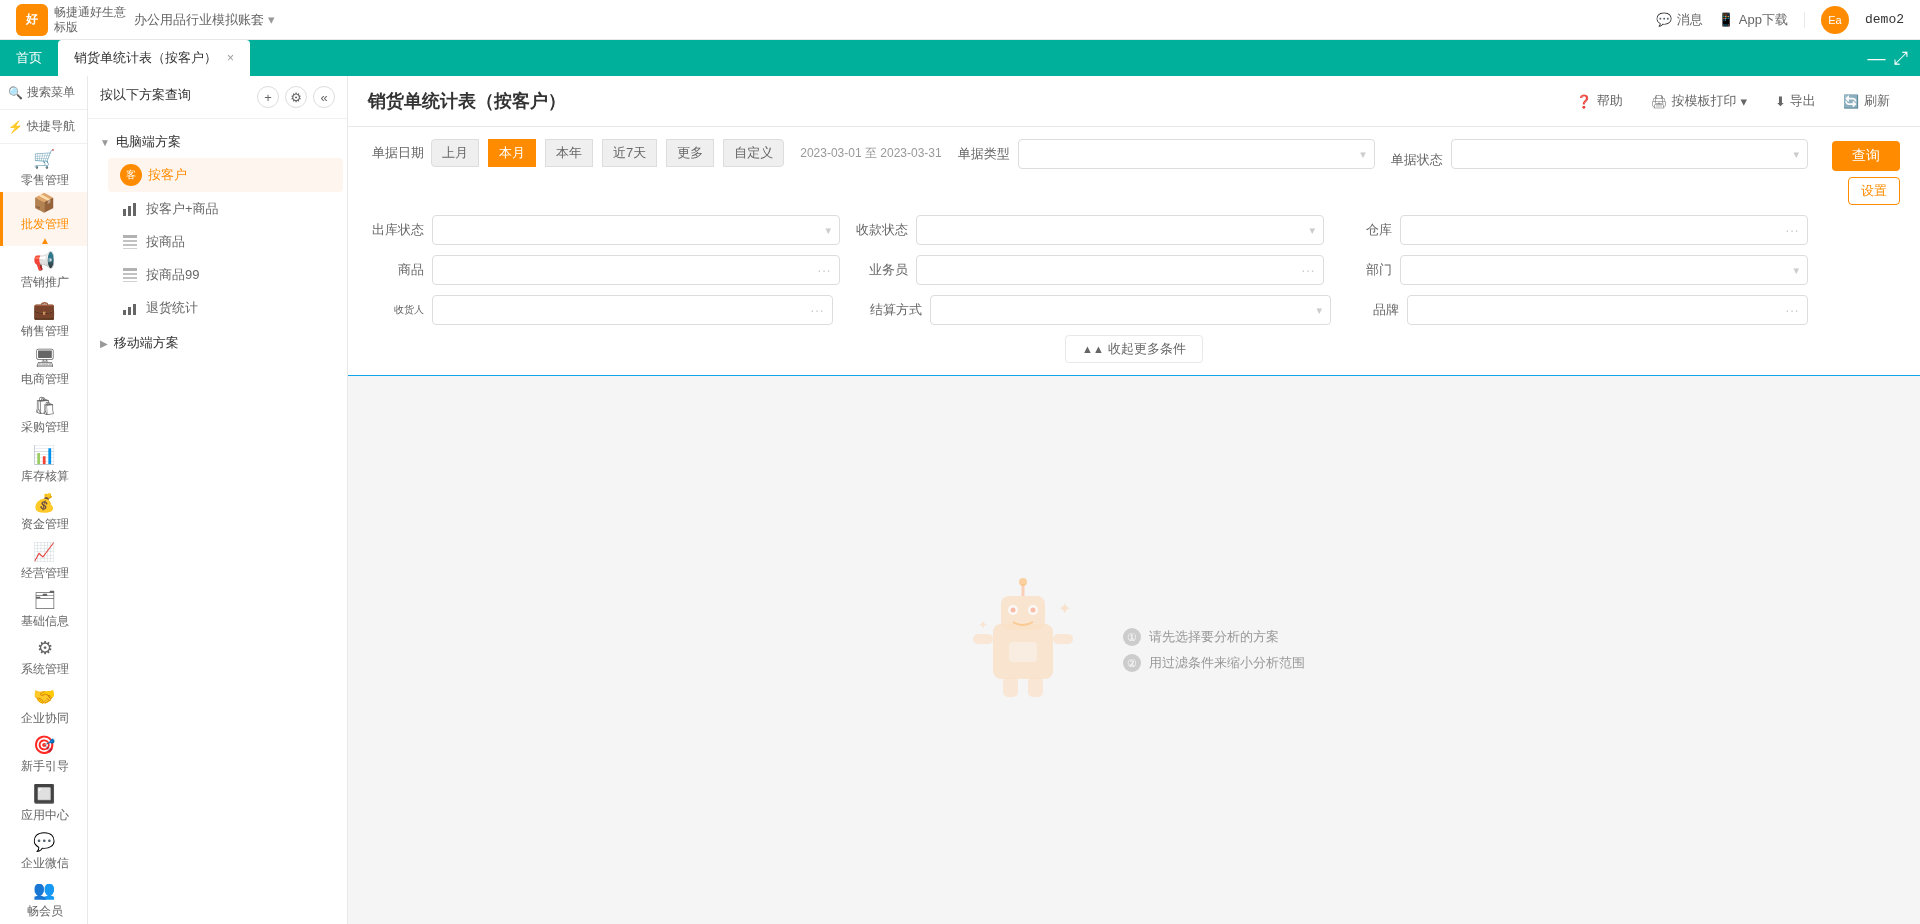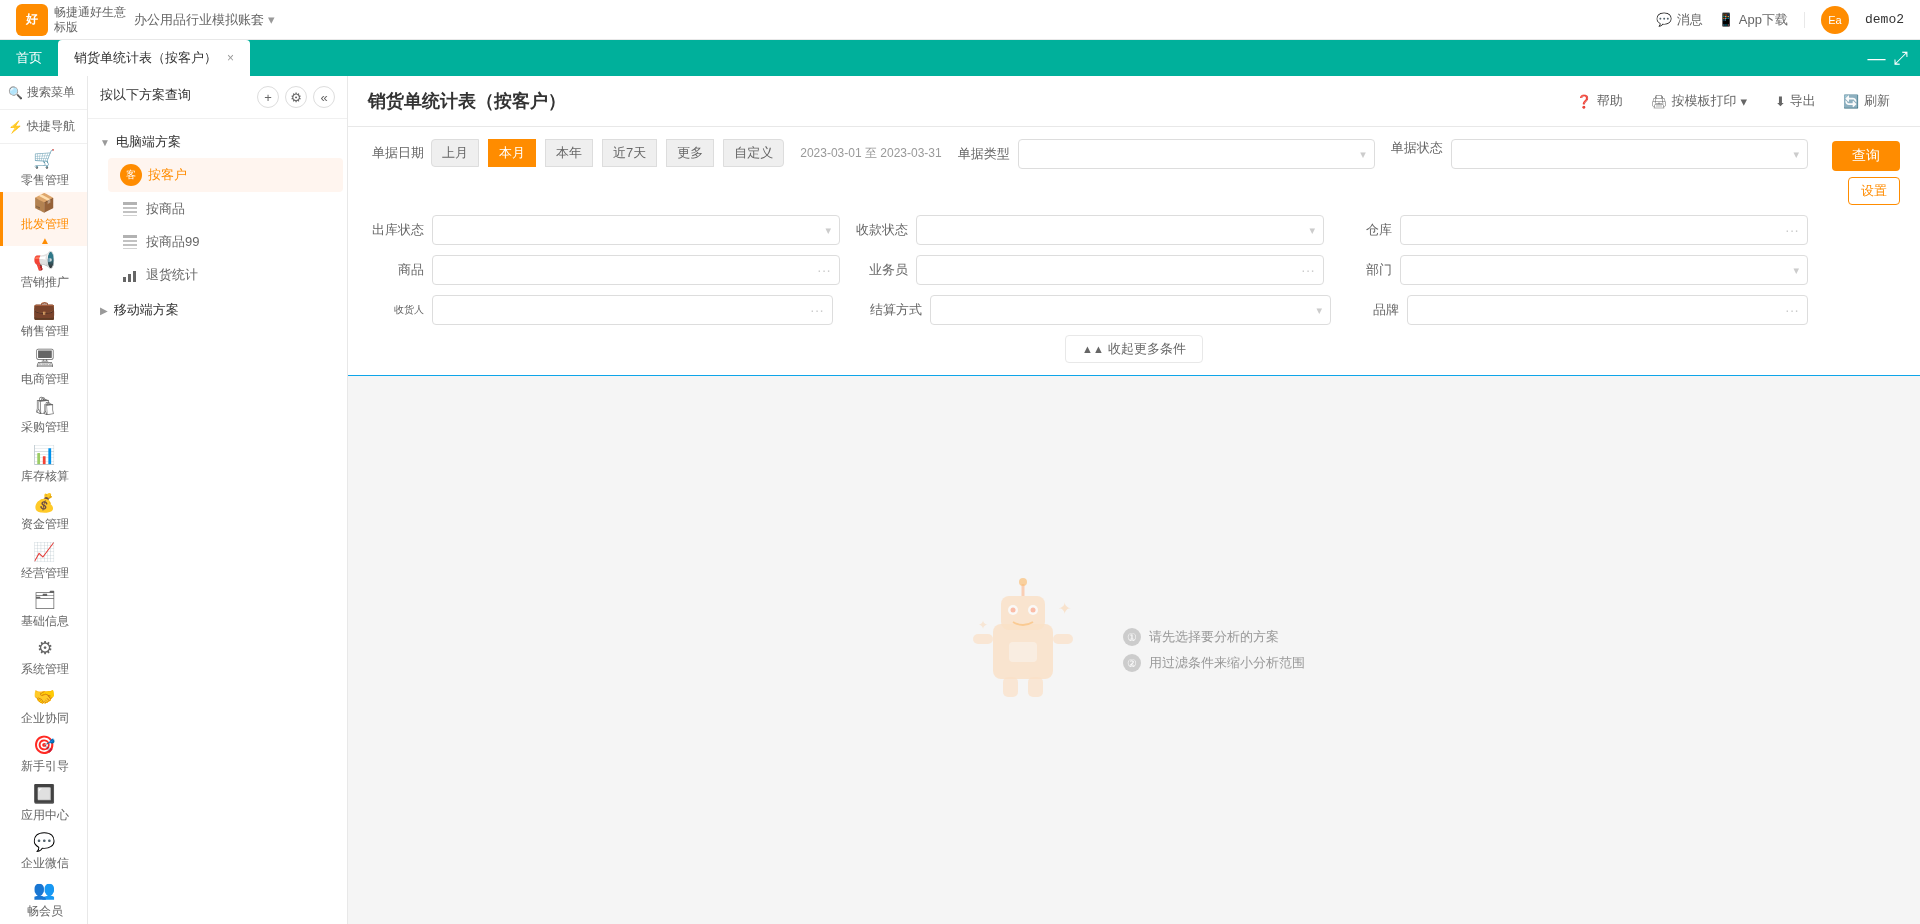--- a/index.html
+++ b/index.html
@@ -239,20 +239,30 @@
             <span>电脑端方案</span>
           </div>
           <div class="tree-children">
             <div class="tree-item active">
               <div class="icon-circle-orange">客</div>
               <span>按客户</span>
             </div>
             <div class="tree-item">
               <div class="tree-item-icon" style="color:#666;">
                 <svg width="16" height="16" viewBox="0 0 16 16">
+                    <rect x="1" y="8" width="3" height="7" fill="currentColor"></rect>
+                    <rect x="6" y="5" width="3" height="10" fill="currentColor"></rect>
+                    <rect x="11" y="2" width="3" height="13" fill="currentColor"></rect>
+                  </svg>
+              </div>
+              <span>按客户+商品</span>
+            </div>
+            <div class="tree-item">
+              <div class="tree-item-icon" style="color:#666;">
+                <svg width="16" height="16" viewBox="0 0 16 16">
                     <rect x="1" y="1" width="14" height="3" fill="currentColor" opacity="0.5"></rect>
                     <rect x="1" y="6" width="14" height="2" fill="currentColor" opacity="0.4"></rect>
                     <rect x="1" y="10" width="14" height="2" fill="currentColor" opacity="0.4"></rect>
                     <rect x="1" y="14" width="14" height="1" fill="currentColor" opacity="0.3"></rect>
                   </svg>
               </div>
               <span>按商品</span>
             </div>
             <div class="tree-item">
               <div class="tree-item-icon" style="color:#666;">
@@ -329,21 +339,21 @@
           </div>
 
           <div style="display:flex; align-items:center; gap:8px; flex:1;">
             <span style="color:#666; font-size:13px; min-width:56px; text-align:right;">单据类型</span>
             <div class="filter-field" style="flex:1;">
               <span class="filter-field-placeholder"></span>
               <span class="dropdown-arrow chevron-down"></span>
             </div>
           </div>
 
-          <div style="display:flex; align-items:flex-start; gap:8px; flex:1;">
+          <div style="display:flex; align-items:flex-end; gap:8px; flex:1;">
             <span style="color:#666; font-size:13px; min-width:56px; text-align:right;">单据状态</span>
             <div class="filter-field" style="flex:1;">
               <span class="filter-field-placeholder"></span>
               <span class="dropdown-arrow chevron-down"></span>
             </div>
           </div>
 
           <div class="query-buttons">
             <button class="action-btn-primary">查询</button>
             <button class="action-btn-secondary">设置</button>

